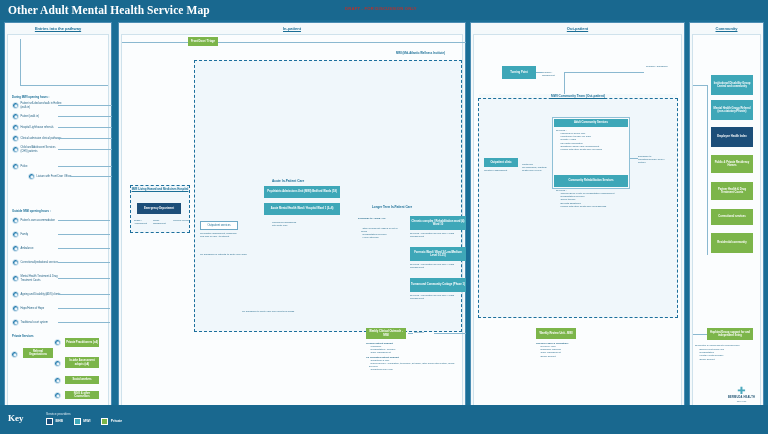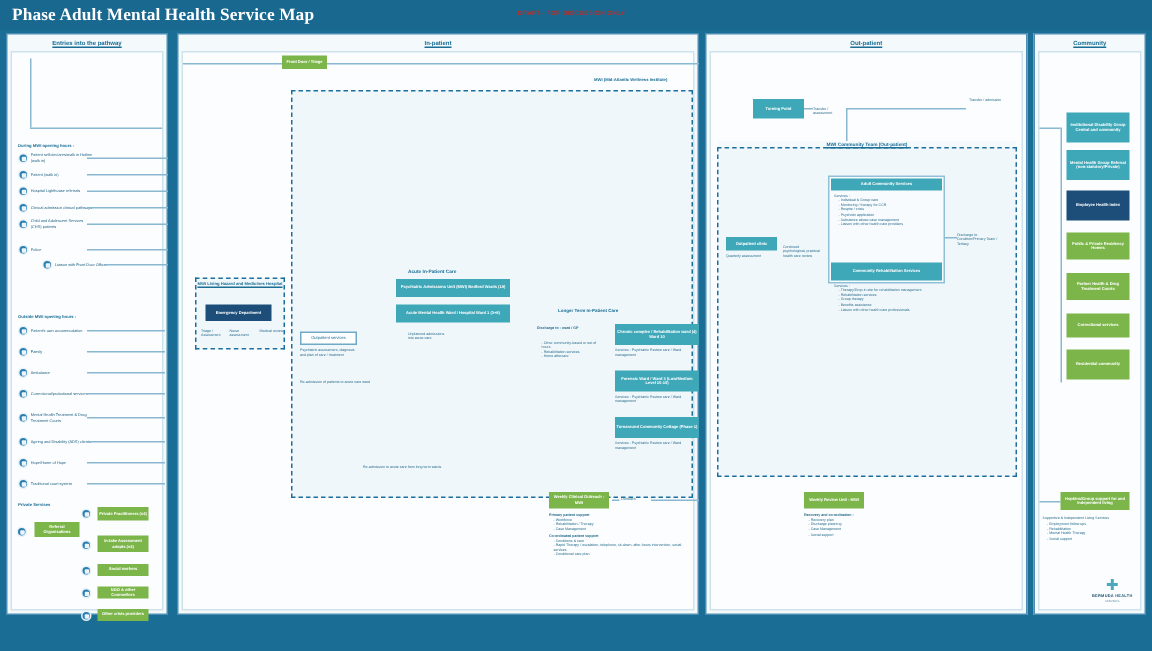--- a/index.html
+++ b/index.html
@@ -80,21 +80,21 @@
   .logo-mark { font-size:10px; color:#4aa8bd; line-height:1; }
   .logo-txt { font-size:2.6px; font-weight:bold; color:#1a4f6e; letter-spacing:.2px; }
   .logo-sub { font-size:1.9px; color:#5a8aa3; }
 </style>
 </head>
 <body>
 
 <div class="page">
 
   <div class="hdr">
-    <div class="hdr-title">Phase Adult Mental Health Service Map</div>
+    <div class="hdr-title">Other Adult Mental Health Service Map</div>
     <div class="hdr-draft">DRAFT - FOR DISCUSSION ONLY</div>
   </div>
 
   <div class="col" id="col-entries">
     <div class="col-title">Entries into the pathway</div>
     <div class="col-body">
 
       <div class="line vl" style="left:12px; top:4px; height:46px;"></div>
       <div class="line hl" style="left:12px; top:50px; width:88px;"></div>
 
@@ -385,14 +385,32 @@
       </div>
 
       <div class="logo">
         <div class="logo-mark">✚</div>
         <div class="logo-txt">BERMUDA HEALTH</div>
         <div class="logo-sub">SERVICES</div>
       </div>
     </div>
   </div>
 
+  <div class="key">
+    <div class="key-word">Key</div>
+    <div class="key-sub">Service providers</div>
+    <div class="key-items">
+      <div class="key-item">
+        <span class="sw sw-nhs"></span>
+        <span class="key-lbl">BHB</span>
+      </div>
+      <div class="key-item">
+        <span class="sw sw-mwi"></span>
+        <span class="key-lbl">MWI</span>
+      </div>
+      <div class="key-item">
+        <span class="sw sw-priv"></span>
+        <span class="key-lbl">Private</span>
+      </div>
+    </div>
+  </div>
 
 </div>
 
 </body></html>

